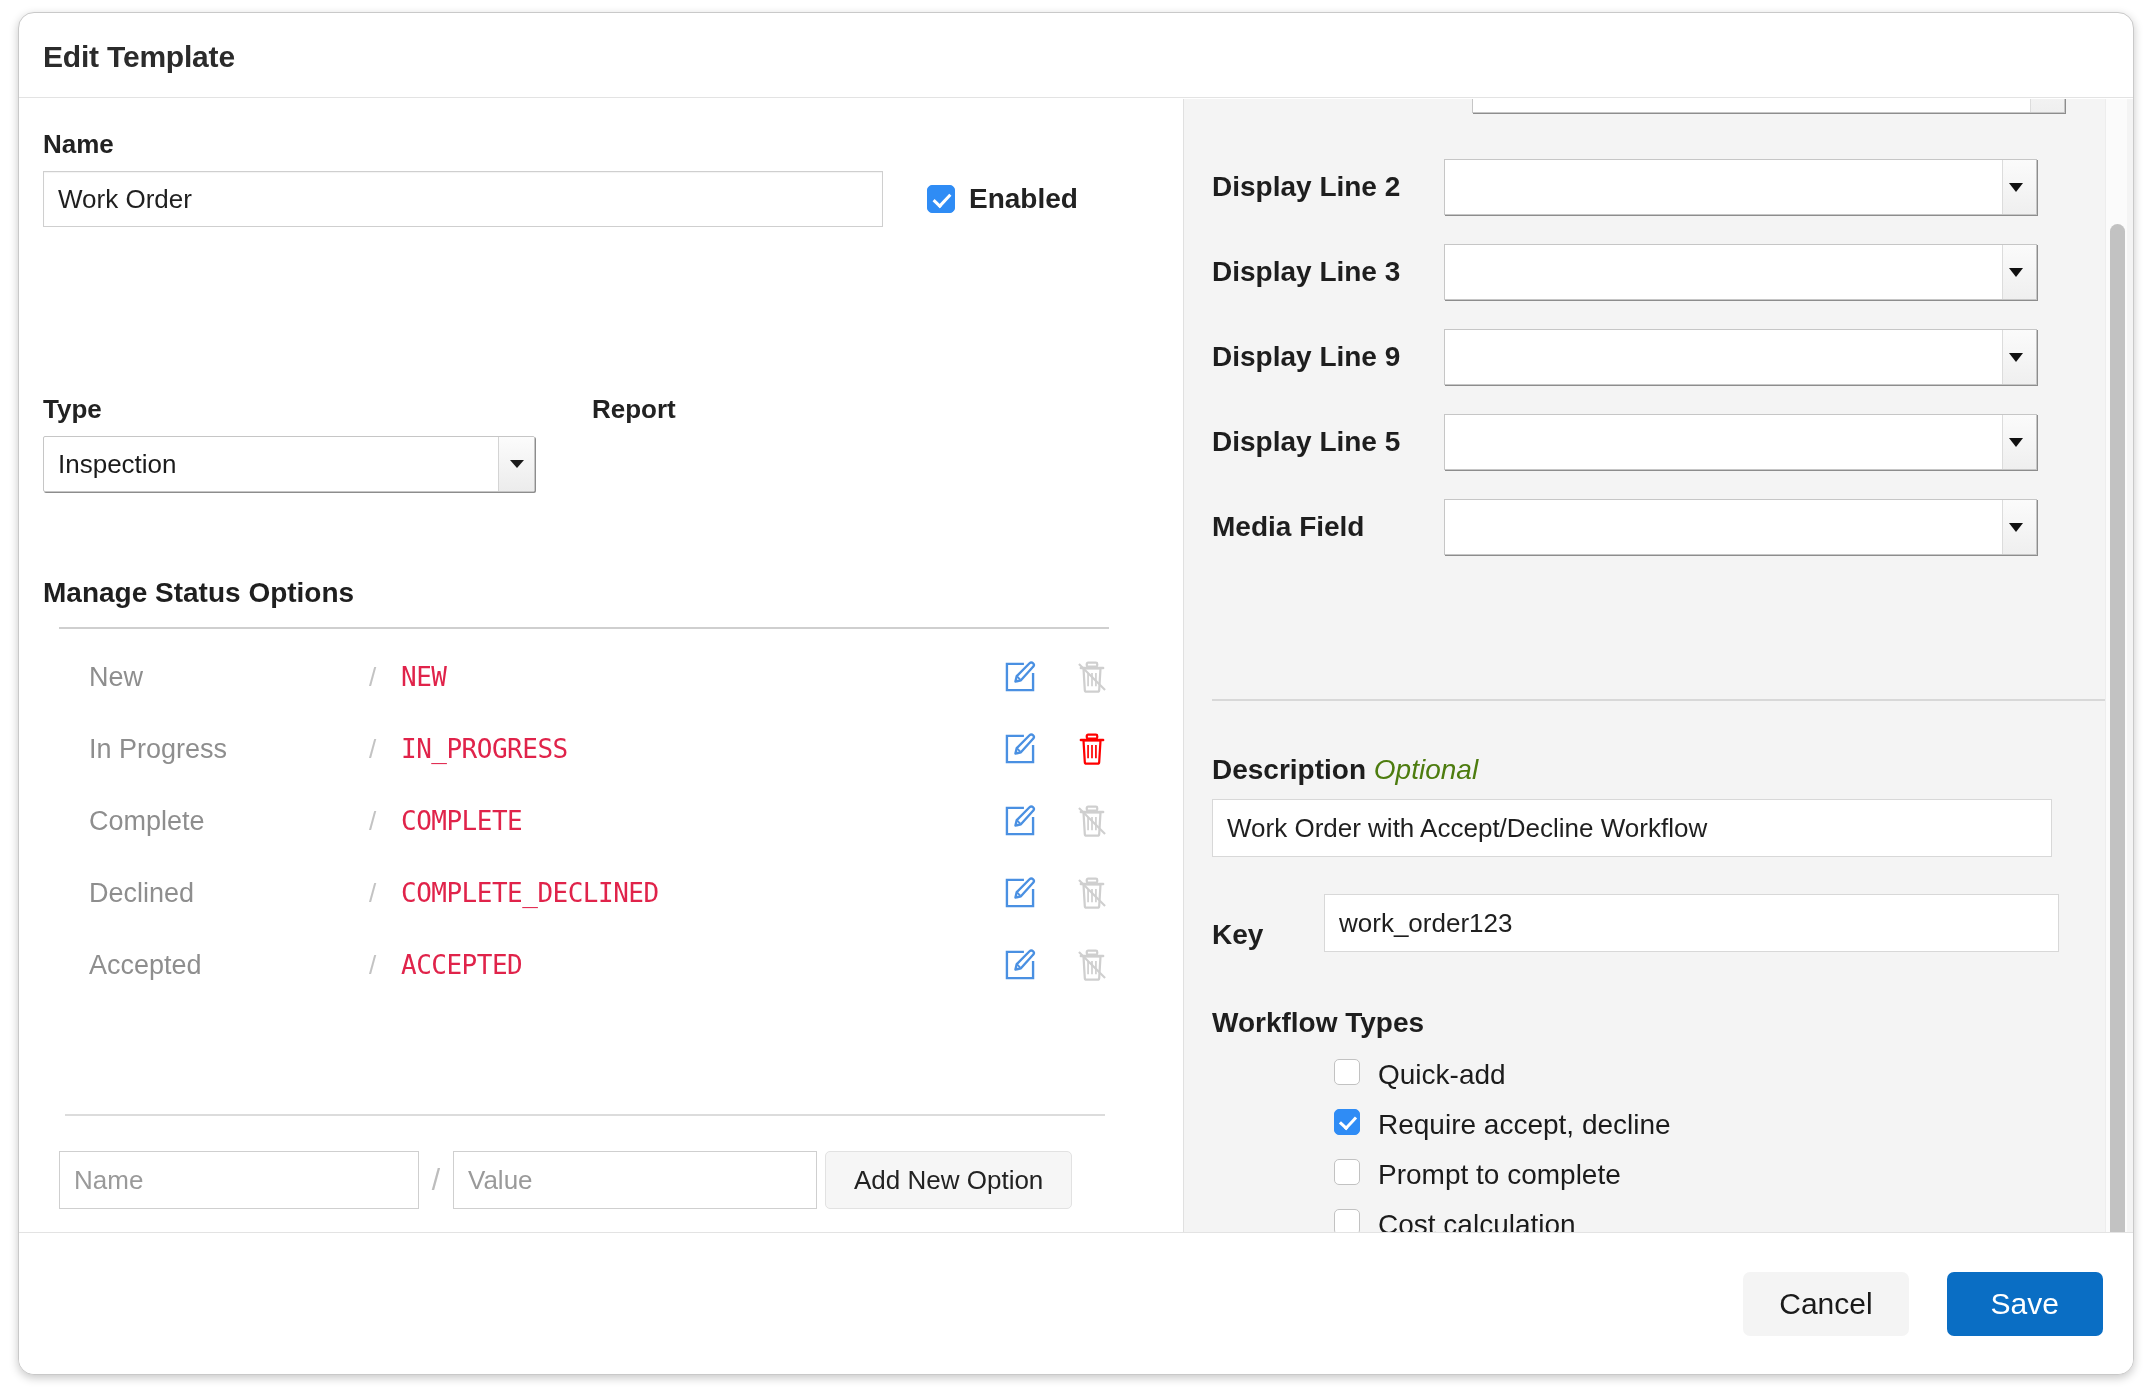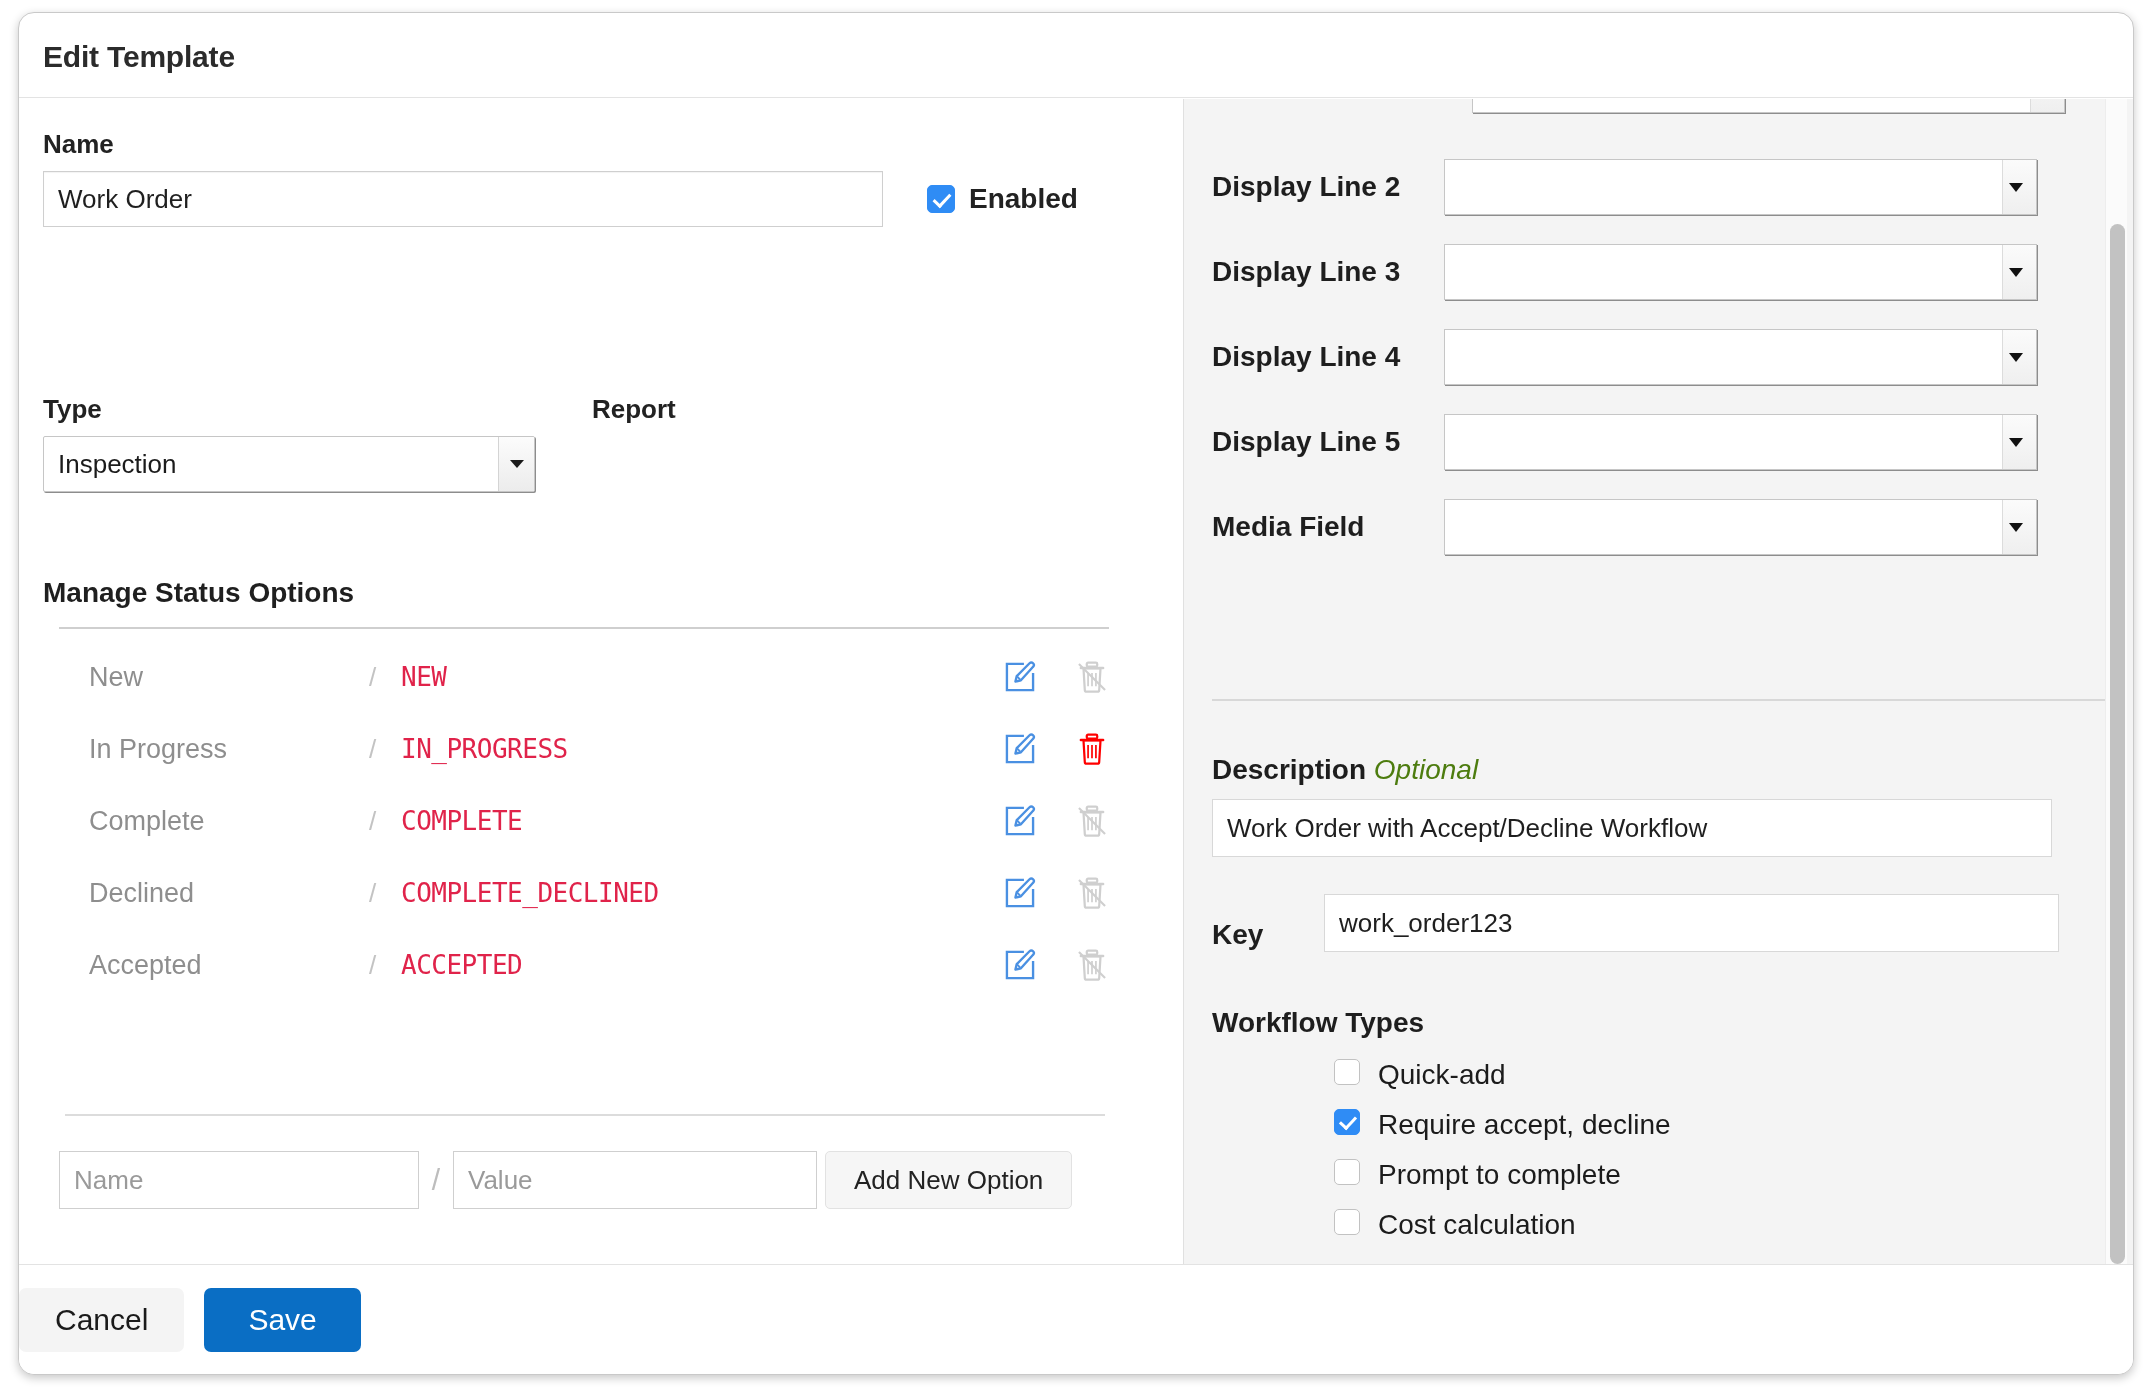--- a/index.html
+++ b/index.html
@@ -331,27 +331,28 @@
     left: 4px; top: 125px;
     width: 15px; height: 1040px;
     background: #c2c2c2;
     border-radius: 8px;
   }
 
   
   .dialog-footer {
     position: absolute;
     left: 0; right: 0; bottom: 0;
-    height: 110px;
+    height: 142px;
     background: #ffffff;
     border-top: 1px solid #e3e3e3;
     display: flex;
     align-items: center;
+    justify-content: flex-end;
     padding-right: 30px;
-    gap: 20px;
+    gap: 38px;
   }
   .btn {
     height: 64px;
     border-radius: 7px;
     font-size: 30px;
     font-family: "Liberation Sans", sans-serif;
     cursor: pointer;
     border: none;
   }
   .btn-cancel { background: #f4f4f4; color: #1a1a1a; padding: 0 36px; }
@@ -528,21 +529,21 @@
               <span class="knob"></span>
             </span>
           </div>
           <div class="rp-row" style="top: 145px;">
             <span class="rp-label">Display Line 3</span>
             <span class="rp-sel">
               <span class="knob"></span>
             </span>
           </div>
           <div class="rp-row" style="top: 230px;">
-            <span class="rp-label">Display Line 4</span>
+            <span class="rp-label">Display Line 9</span>
             <span class="rp-sel">
               <span class="knob"></span>
             </span>
           </div>
           <div class="rp-row" style="top: 315px;">
             <span class="rp-label">Display Line 5</span>
             <span class="rp-sel">
               <span class="knob"></span>
             </span>
           </div>

